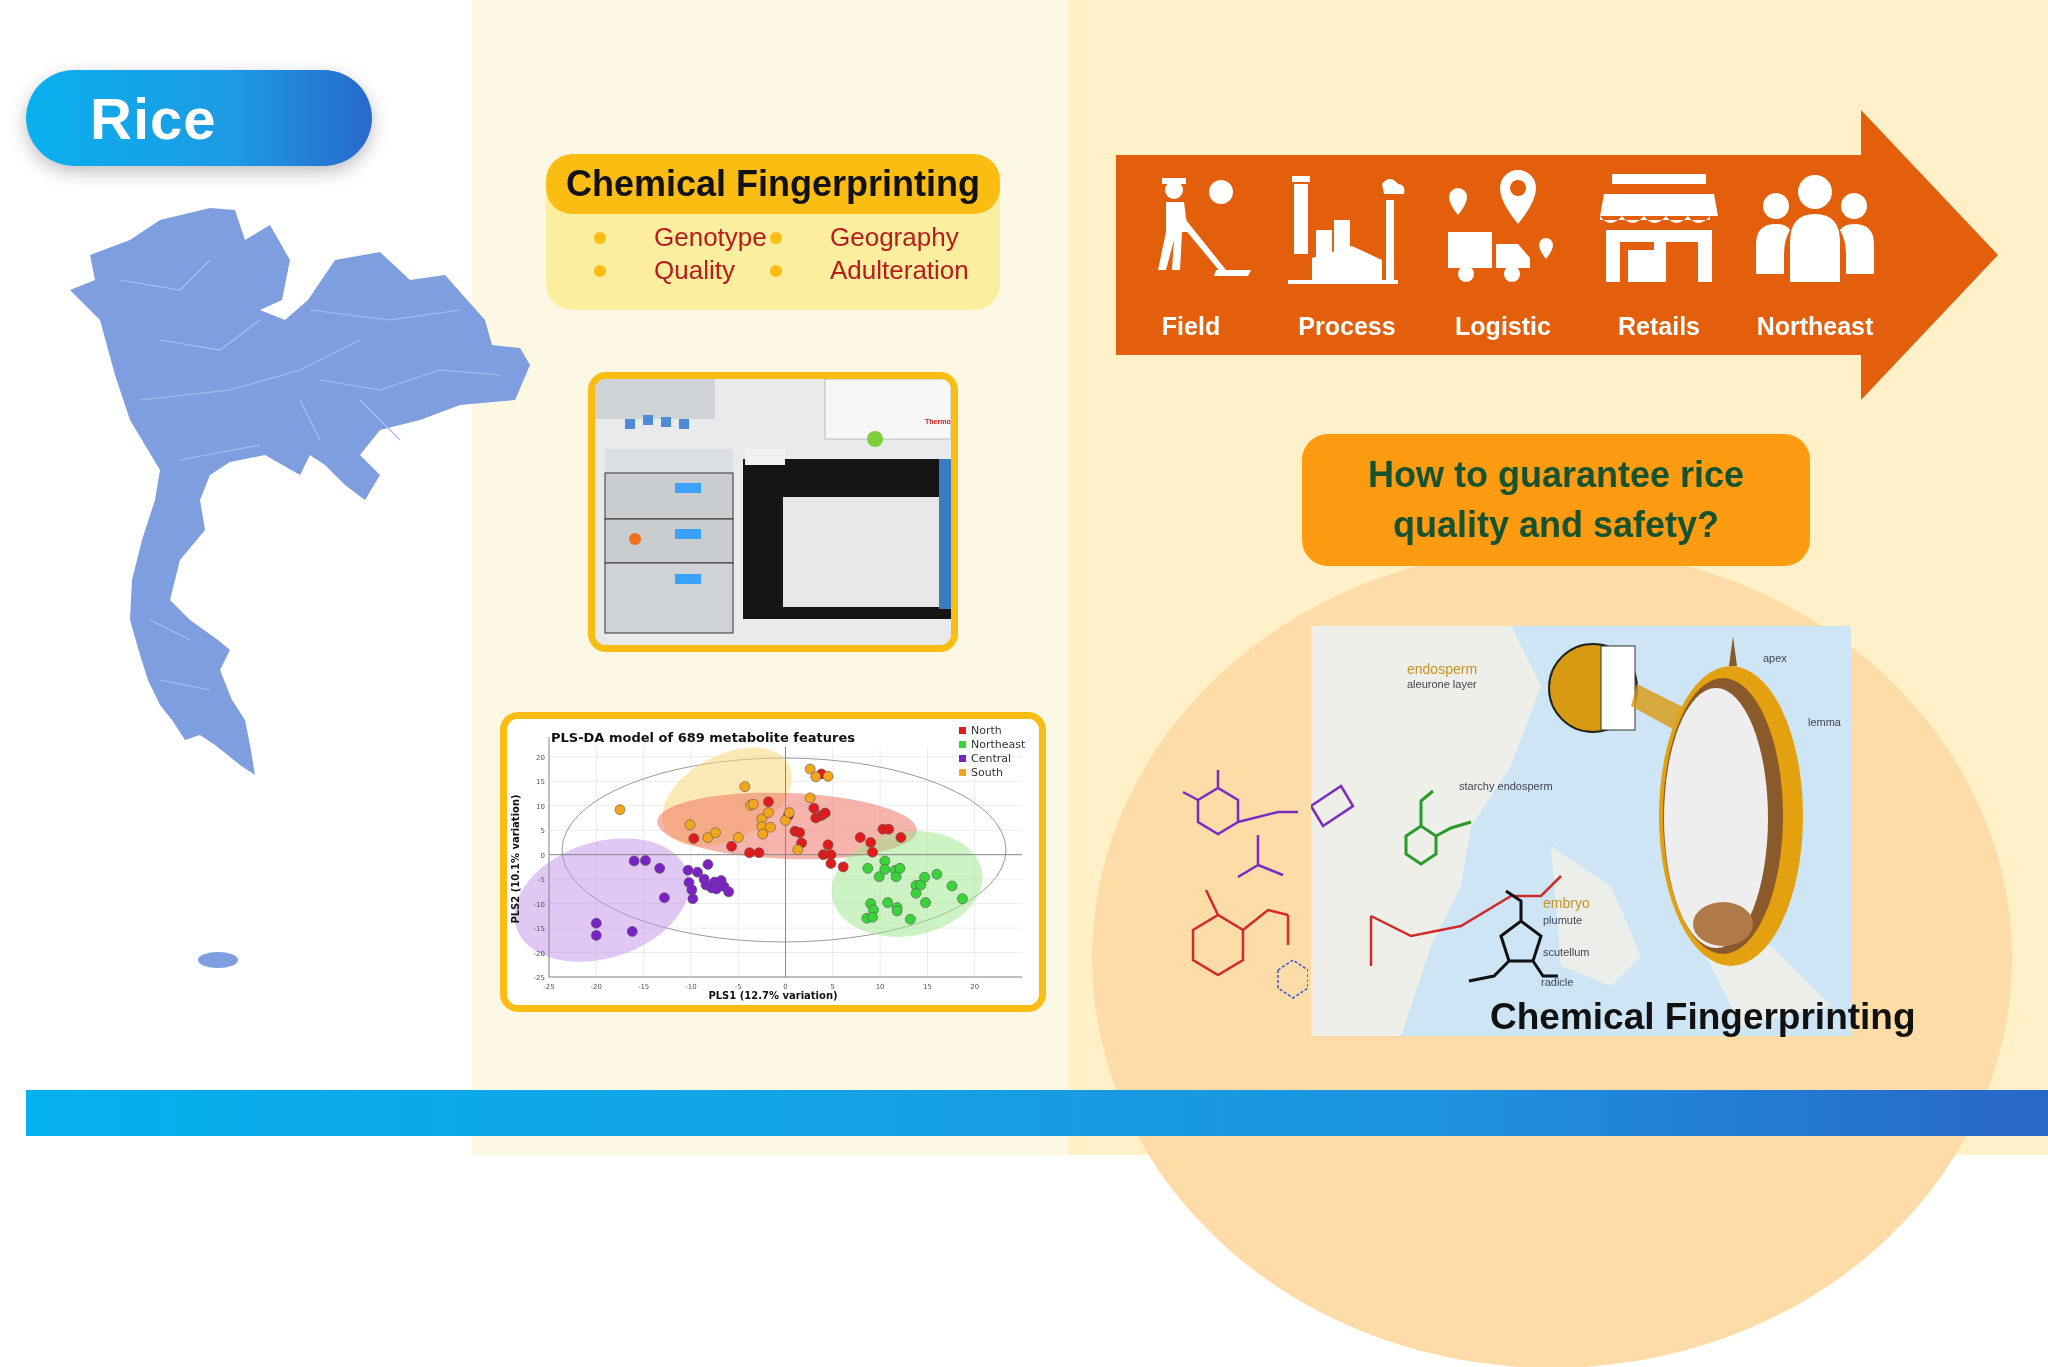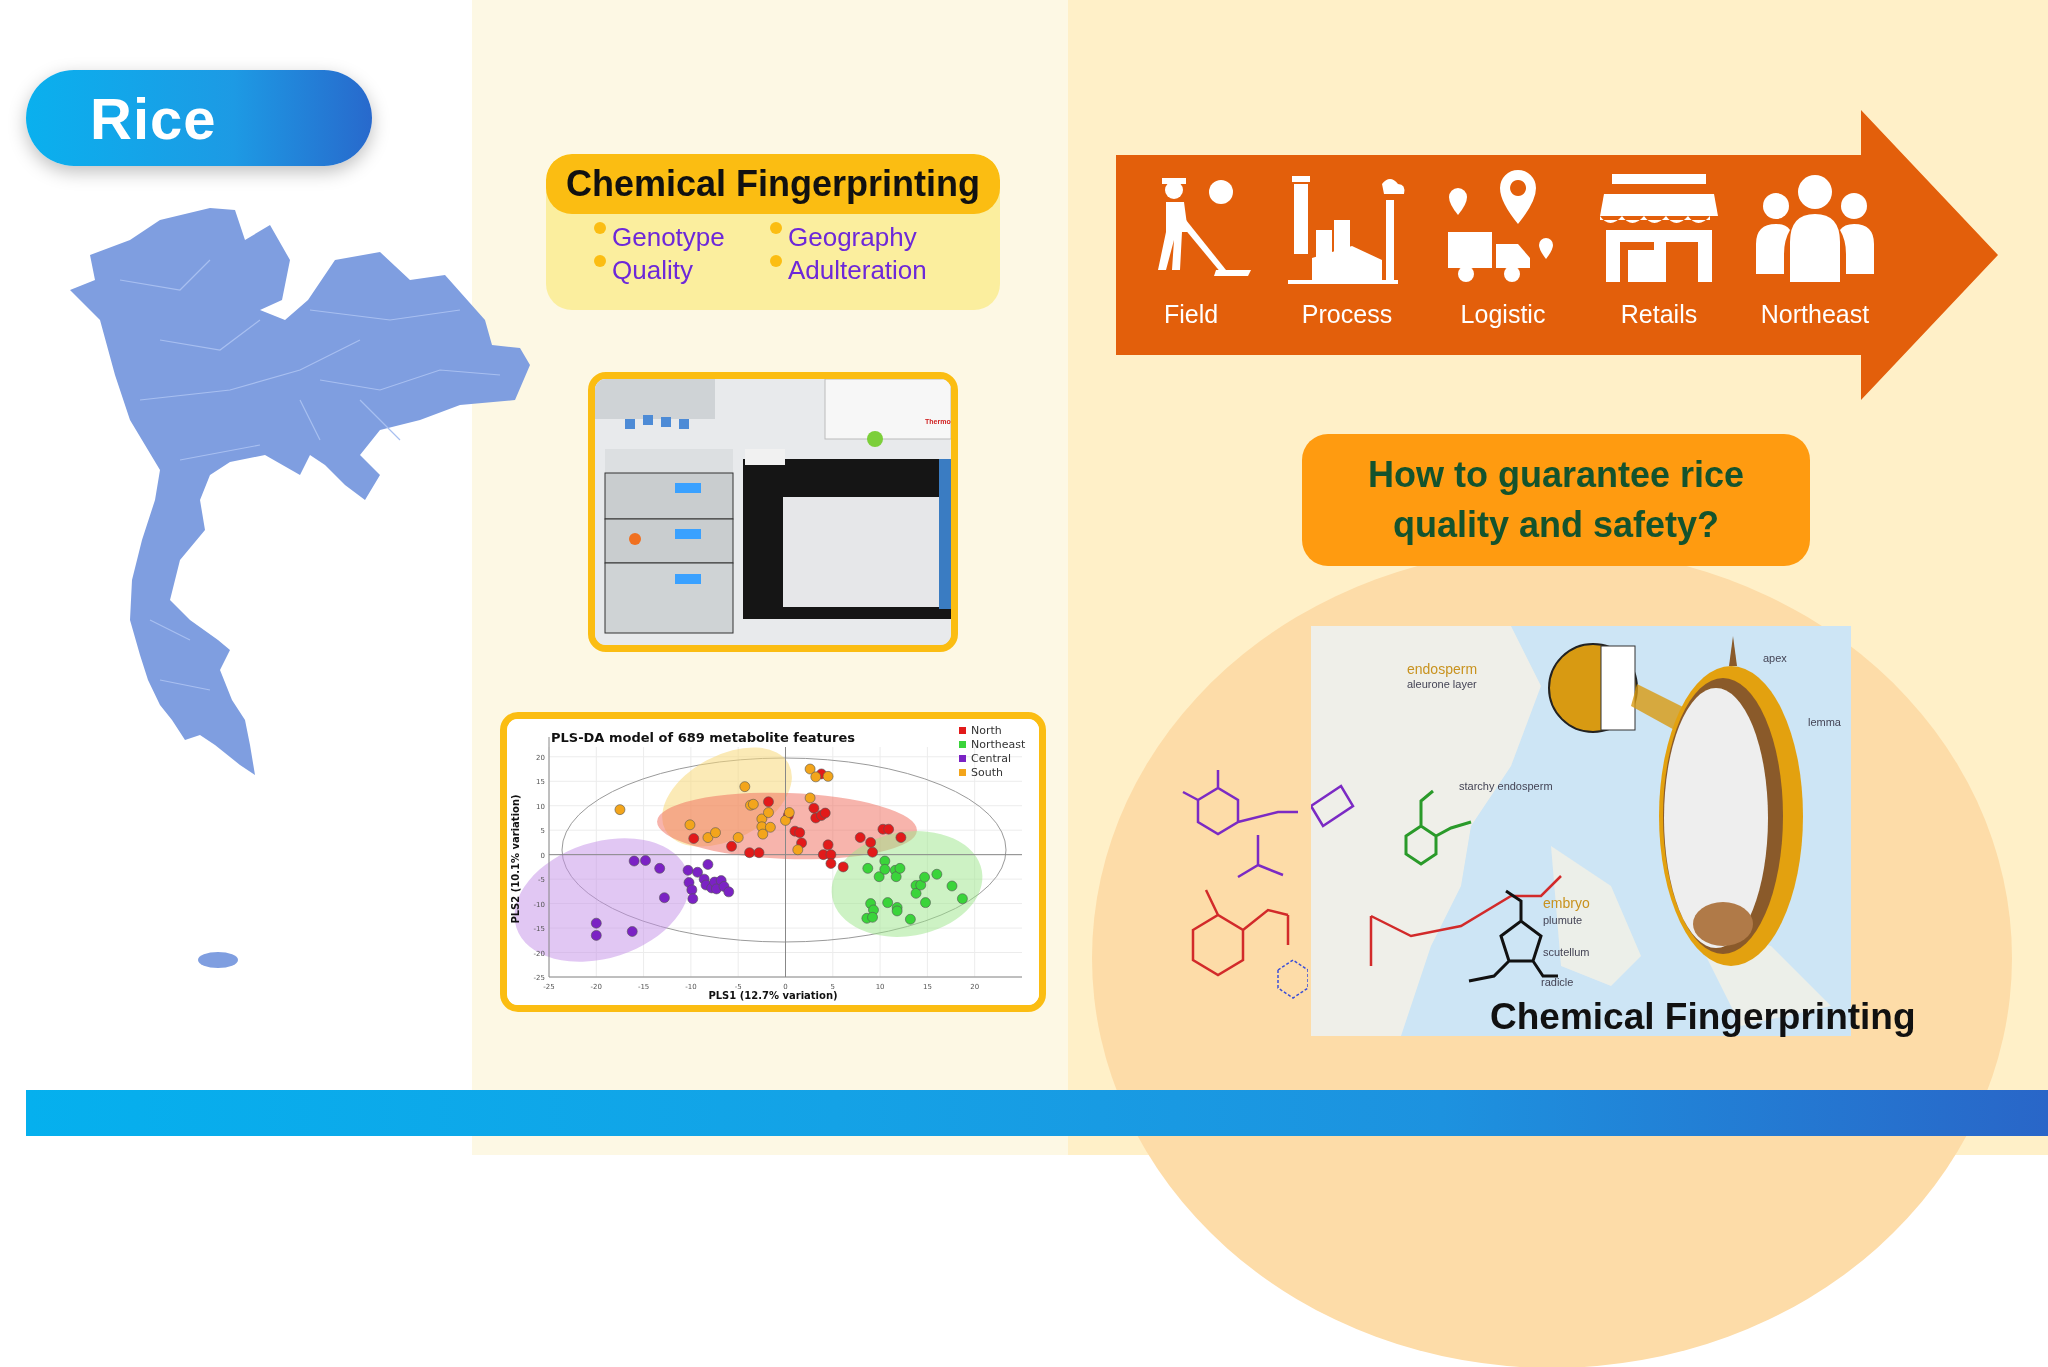--- a/index.html
+++ b/index.html
@@ -17,36 +17,36 @@
   .rice-pill span { color: #fff; font-weight: bold; font-size: 58px; letter-spacing: 1px; }
 
   
   .map { position: absolute; left: 60px; top: 200px; width: 500px; height: 860px; }
 
   
   .cf-box { position: absolute; left: 546px; top: 154px; width: 454px; height: 156px; border-radius: 26px; background: #fbee9e; overflow: hidden; }
   .cf-head { height: 60px; background: #fbbd12; border-radius: 26px; display: flex; align-items: center; justify-content: center; }
   .cf-head span { font-weight: bold; font-size: 36px; color: #111; }
   .cf-list { display: grid; grid-template-columns: 176px 200px; padding: 8px 0 0 48px; row-gap: 2px; }
-  .cf-item { display: flex; align-items: flex-start; font-size: 26px; color: #6d28d9; }
+  .cf-item { display: flex; align-items: center; font-size: 26px; color: #b91c1c; gap: 42px; }
   .cf-item .dot { width: 12px; height: 12px; border-radius: 50%; background: #fbbd12; margin-right: 6px; }
 
   
   .photo { position: absolute; left: 588px; top: 372px; width: 370px; height: 280px; border: 7px solid #fbbd12; border-radius: 18px; background: #dfe3e6; overflow: hidden; }
 
   
   .chart-frame { position: absolute; left: 500px; top: 712px; width: 546px; height: 300px; border: 7px solid #fbbd12; border-radius: 18px; background: #fff; overflow: hidden; }
   .chart-frame svg { position: absolute; left: 0; top: 0; }
 
   
   .arrow { position: absolute; left: 1116px; top: 110px; width: 882px; height: 290px; }
   .chain-items { position: absolute; left: 1116px; top: 170px; width: 780px; height: 180px; }
   .chain-item { position: absolute; top: 0; width: 150px; display: flex; flex-direction: column; align-items: center; }
   .chain-item svg { width: 130px; height: 120px; }
-  .chain-item span { color: #fff; font-weight: normal; font-size: 25px; margin-top: 10px; }
+  .chain-item span { color: #fff; font-weight: bold; font-size: 25px; margin-top: 22px; }
 
   
   .question { position: absolute; left: 1302px; top: 434px; width: 508px; height: 132px; border-radius: 26px; background: #ff9b10;
     display: flex; align-items: center; justify-content: center; text-align: center; }
   .question span { font-weight: bold; font-size: 36px; color: #14532d; line-height: 50px; width: 440px; }
 
   
   .grain-img { position: absolute; left: 1294px; top: 626px; width: 540px; height: 410px; background: #cde5f5; overflow: hidden; margin-left: 17px; }
   .grain-caption { position: absolute; left: 1490px; top: 996px; font-weight: bold; font-size: 37px; color: #111; }
 

